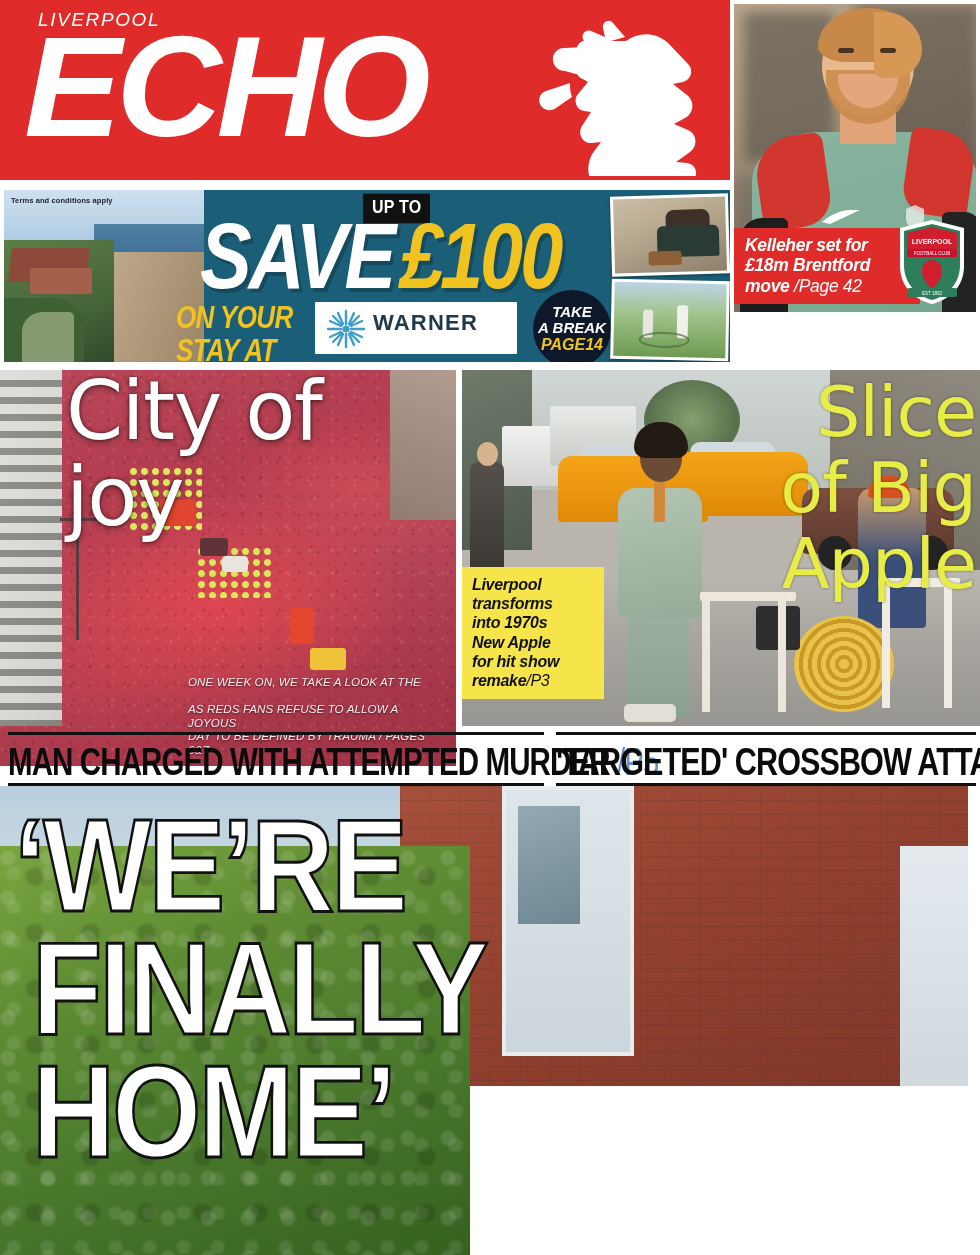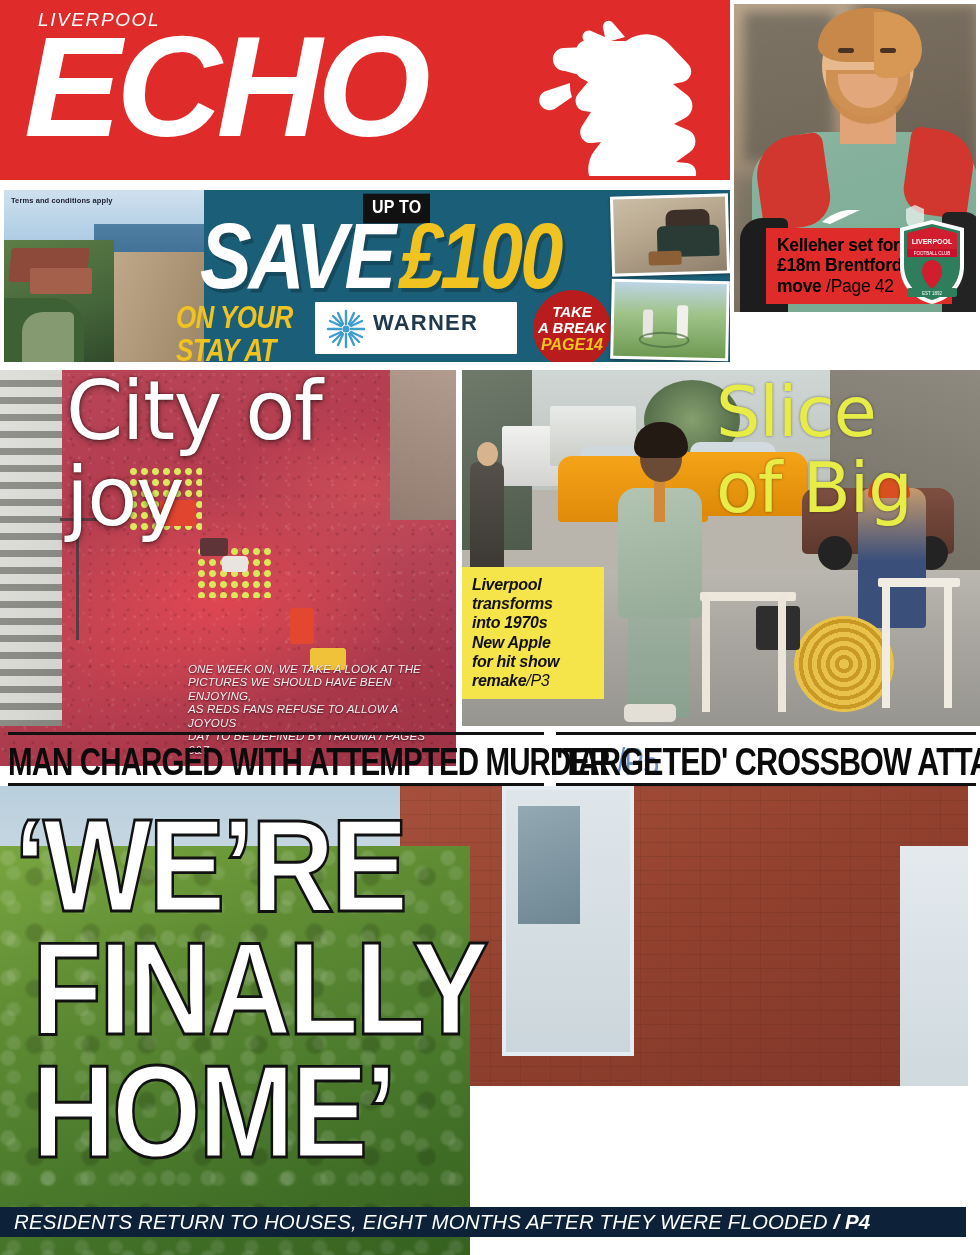--- a/index.html
+++ b/index.html
@@ -76,24 +76,23 @@
   .sp-armR { position:absolute; left:208px; top:208px; width:40px; height:158px;
     background:#232323; border-radius:6px 18px 0 0; }
   .sp-swoosh { position:absolute; left:88px; top:206px; width:38px; height:14px; }
   .sp-num { position:absolute; left:90px; top:228px; font-size:13px; font-weight:700;
     color:#e9f2ee; font-family:"Liberation Sans",sans-serif; opacity:.9; }
   .sp-crestsm { position:absolute; left:170px; top:200px; width:22px; height:26px; opacity:.9; }
   .sp-ava { position:absolute; left:118px; top:258px; font-size:40px; font-weight:700;
     color:#eaf3ef; letter-spacing:2px; font-family:"Liberation Sans",sans-serif; opacity:.92; }
   .sport-caption {
     position:absolute; left:0; bottom:8px; width:186px; padding:7px 10px 8px 11px;
-    background:#e02b2b; color:#000000;
-    font-weight:700; font-size:17.5px; line-height:20.5px;
+    background:#e02b2b; color:#ffffff;
+    font-style:italic; font-weight:700; font-size:17.5px; line-height:20.5px;
     letter-spacing:-.3px;
-    margin-left:32px;
   }
   .sport-caption .pg { font-weight:400; }
   .lfc-crest { position:absolute; right:8px; bottom:6px; width:72px; height:88px; }
 
   
   .ad {
     position:absolute; left:4px; top:190px; width:726px; height:172px;
     background:#1b5e77; overflow:hidden;
   }
   .ad-photo { position:absolute; left:0; top:0; width:200px; height:172px; overflow:hidden; }
@@ -149,21 +148,21 @@
   .ad-warner-t1 {
     position:absolute; left:58px; top:8px; font-size:22px; font-weight:700;
     color:#21394d; letter-spacing:1.2px;
   }
   .ad-warner-t2 {
     position:absolute; left:60px; top:32px; font-size:12.5px; font-weight:400;
     color:#3a5669; letter-spacing:4.2px;margin-top:44px;
   }
   .ad-roundel {
     position:absolute; left:529px; top:100px; width:78px; height:78px;
-    border-radius:50%; background:#b91c1c; color:#fff; text-align:center;
+    border-radius:50%; background:#0f172a; color:#fff; text-align:center;
   }
   .ad-roundel .r1 { position:absolute; left:0; right:0; top:13px; font-size:15px; font-weight:700; font-style:italic; }
   .ad-roundel .r2 { position:absolute; left:0; right:0; top:29px; font-size:15px; font-weight:700; font-style:italic; }
   .ad-roundel .r3 { position:absolute; left:0; right:0; top:46px; font-size:16px; font-weight:700; font-style:italic; color:#f0c321; }
   .ad-pic1 { position:absolute; left:607px; top:5px; width:118px; height:80px;
     background:#fff; padding:3px; transform:rotate(-1.6deg); box-shadow:0 1px 3px rgba(0,0,0,.4); }
   .ad-pic1-in { width:100%; height:100%;
     background:linear-gradient(160deg,#cbbda6 0%,#b8a88f 40%,#8e7f6c 100%); position:relative; overflow:hidden; }
   .ad-bed { position:absolute; left:38%; top:38%; width:56%; height:42%; background:#2a3b36; border-radius:6px 6px 2px 2px; }
   .ad-bedhead { position:absolute; left:46%; top:16%; width:40%; height:32%; background:#3c3029; border-radius:8px 8px 0 0; }
@@ -289,21 +288,21 @@
   .ap-bin  { position:absolute; left:294px; top:236px; width:44px; height:44px; background:#2e2e2e; border-radius:4px; }
   .ap-worker{ position:absolute; left:396px; top:118px; width:68px; height:140px;
     background:linear-gradient(#c69a6e,#3a4f7a 52%); border-radius:14px 14px 4px 4px; }
   .ap-hat  { position:absolute; left:406px; top:106px; width:42px; height:22px;
     background:#d8501f; border-radius:18px 18px 3px 3px; }
   .ap-ped  { position:absolute; left:8px; top:92px; width:34px; height:112px;
     background:linear-gradient(#55504a,#3b3833); border-radius:8px 8px 2px 2px; }
   .ap-pedh { position:absolute; left:15px; top:72px; width:21px; height:24px;
     background:#d8b48e; border-radius:50%; }
   .ap-title {
-    position:absolute; right:4px; top:4px; width:260px; text-align:left;
+    position:absolute; right:4px; top:4px; width:260px; text-align:right;
     font-family:"DejaVu Sans", sans-serif;
     font-size:70px; line-height:76px; font-weight:400; color:#e8ec46;
     letter-spacing:-1px; text-shadow:0 0 3px rgba(0,0,0,.45);
   }
   .apple-caption {
     position:absolute; left:0; top:197px; width:142px; padding:8px 8px 9px 10px;
     background:#f5e44a; color:#111;
     font-weight:700; font-style:italic; font-size:16px; line-height:19.2px;
     letter-spacing:-.3px;
   }
@@ -516,21 +515,21 @@
     <div class="joy-bus1"></div>
       <div class="joy-van"></div>
       <div class="joy-car"></div>
     <div class="joy-bus2"></div>
       <div class="joy-bus3"></div>
     <div class="joy-pole"></div>
       <div class="joy-pole2"></div>
     <div class="joy-title">City of joy</div>
     <div class="joy-caption">
       <span>ONE WEEK ON, WE TAKE A LOOK AT THE</span><br>
-      <span>PICTURES WE SHOULD HAVE BEEN ENJOYING,</span><br>
+      <br>
       <span>AS REDS FANS REFUSE TO ALLOW A JOYOUS</span><br>
       <span>DAY TO BE DEFINED BY TRAUMA  / PAGES 6&amp;7</span>
     </div>
   </div>
 
   <div class="apple">
     <div>
       <div class="ap-sky"></div>
         <div class="ap-bldgR"></div>
         <div class="ap-bldgL"></div>
@@ -558,20 +557,21 @@
       <div class="ap-hose"></div>
         <div class="ap-bin"></div>
       <div class="ap-saw1b"></div>
         <div class="ap-saw1"></div>
       <div class="ap-saw2b"></div>
         <div class="ap-saw2"></div>
     </div>
     <div class="ap-title">
       <span>Slice</span><br>
       <span>of Big</span><br>
+      <span>Apple</span>
     </div>
     <div class="apple-caption">
       <span>Liverpool</span><br>
       <span>transforms</span><br>
       <span>into 1970s</span><br>
       <span>New Apple</span><br>
       <span>for hit show</span><br>
       <span>remake</span><span class="pg">/P3</span>
     </div>
   </div>
@@ -599,16 +599,15 @@
       <div class="m-hedge"></div>
 
     </div>
 
     <div class="main-headline">
       <span class="hl1">‘WE’RE</span>
       <span class="hl2">FINALLY</span>
       <span class="hl3">HOME’</span>
     </div>
 
-    <div class="main-caption"><span>RESIDENTS RETURN TO HOUSES, EIGHT MONTHS AFTER THEY WERE FLOODED </span><span class="pg">/ P4</span></div>
   </div>
 
 </div>
 
 </body></html>

